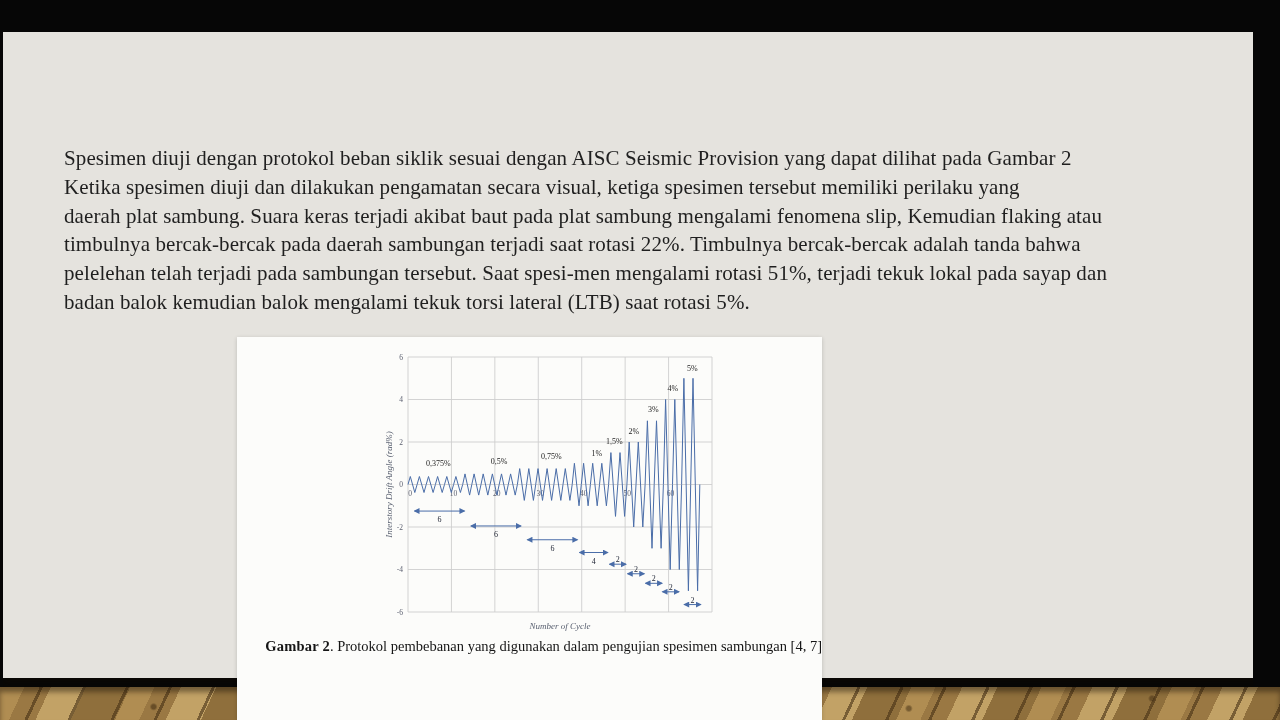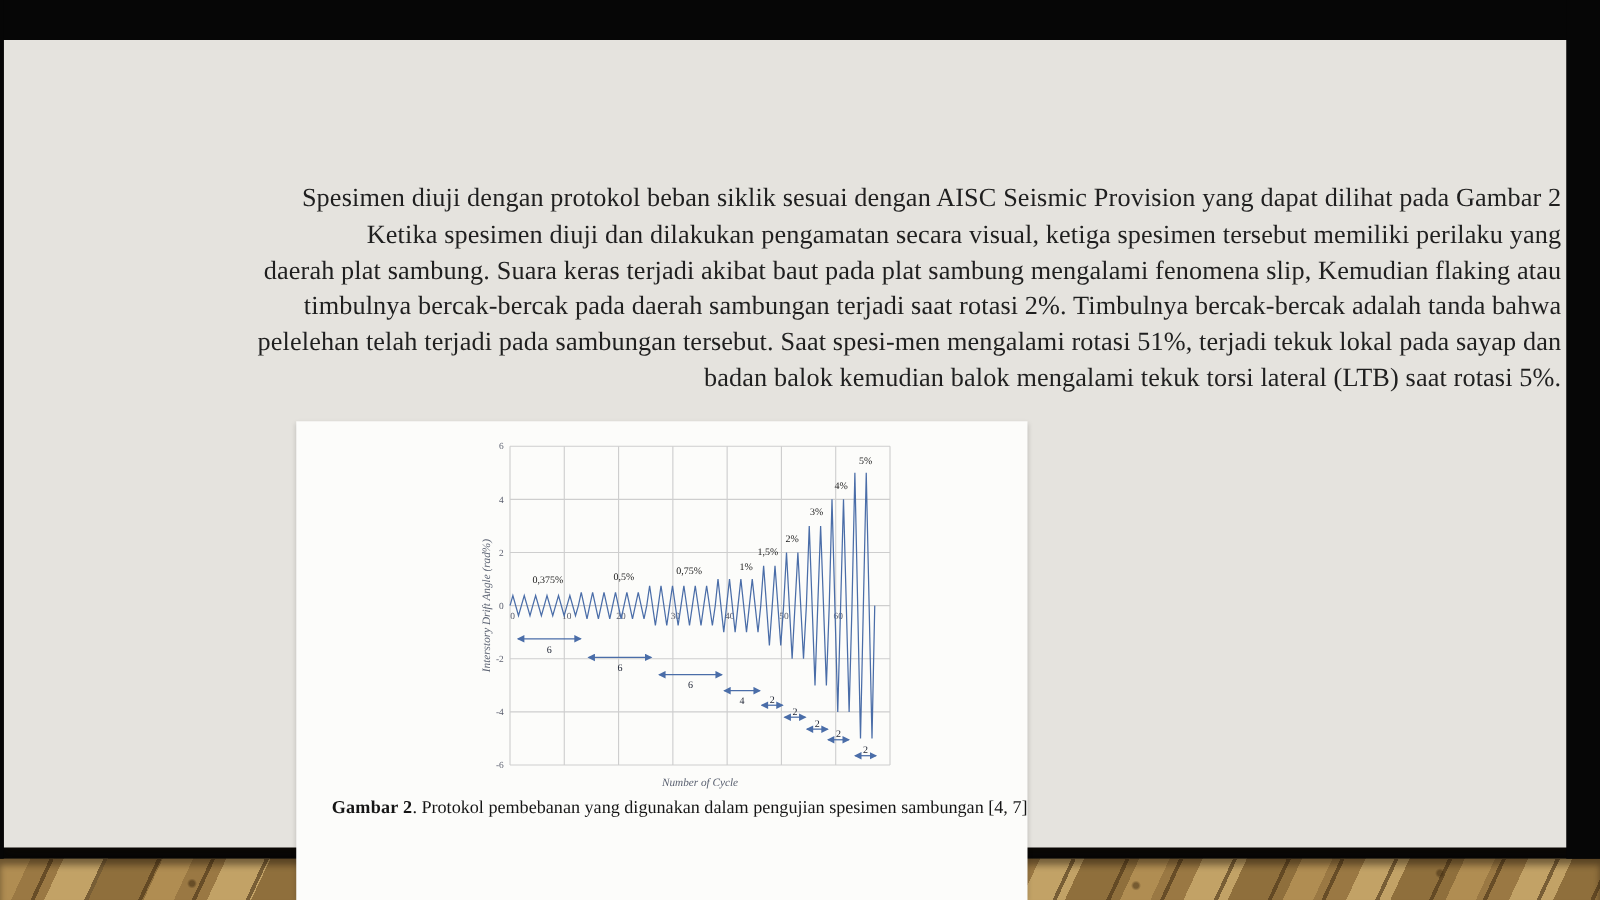--- a/index.html
+++ b/index.html
@@ -2,21 +2,21 @@
 <html><head>
 <meta charset="utf-8">
 <style>
   html,body{margin:0;padding:0;background:#000;}
   .screen{position:relative;width:1280px;height:720px;background:#060606;overflow:hidden;
           font-family:"Liberation Serif",serif;}
   .top-bar{position:absolute;left:0;top:0;width:1280px;height:32px;background:#060606;z-index:4;}
   .right-bar{position:absolute;left:1253px;top:0;width:27px;height:687px;background:#060606;z-index:4;}
   .left-bar{position:absolute;left:0;top:0;width:3px;height:687px;background:#060606;z-index:4;}
   .slide{position:absolute;left:3px;top:32px;width:1262px;height:646px;background:#e5e3de;z-index:1;
-         box-shadow:0 4px 9px rgba(15,10,4,.65);text-align:right;}
+         box-shadow:0 4px 9px rgba(15,10,4,.65);}
   .paragraph{position:absolute;left:61px;top:112px;width:1185px;color:#1f1f1f;
              font-size:21px;line-height:28.8px;letter-spacing:.1px;}
   .paragraph div{white-space:nowrap;}
   .wood{position:absolute;left:0;top:687px;width:1280px;height:33px;z-index:2;
     background:
       radial-gradient(circle at 12% 60%, rgba(62,42,16,.55) 0 2px, rgba(62,42,16,0) 4px),
       radial-gradient(circle at 38% 30%, rgba(62,42,16,.5) 0 2px, rgba(62,42,16,0) 4px),
       radial-gradient(circle at 71% 65%, rgba(62,42,16,.5) 0 2px, rgba(62,42,16,0) 4px),
       radial-gradient(circle at 90% 35%, rgba(62,42,16,.5) 0 2px, rgba(62,42,16,0) 4px),
       repeating-linear-gradient(115deg, rgba(70,48,20,0) 0 36px, rgba(70,48,20,.6) 36px 39px),
@@ -42,21 +42,21 @@
 <div class="screen">
   <div class="top-bar"></div>
   <div class="left-bar"></div>
   <div class="right-bar"></div>
 
   <div class="slide">
     <div class="paragraph">
       <div>Spesimen diuji dengan protokol beban siklik sesuai dengan AISC Seismic Provision yang dapat dilihat pada Gambar 2</div>
       <div>Ketika spesimen diuji dan dilakukan pengamatan secara visual, ketiga spesimen tersebut memiliki perilaku yang</div>
       <div>daerah plat sambung. Suara keras terjadi akibat baut pada plat sambung mengalami fenomena slip, Kemudian flaking atau</div>
-      <div>timbulnya bercak-bercak pada daerah sambungan terjadi saat rotasi 2%. Timbulnya bercak-bercak adalah tanda bahwa</div>
+      <div>timbulnya bercak-bercak pada daerah sambungan terjadi saat rotasi 22%. Timbulnya bercak-bercak adalah tanda bahwa</div>
       <div>pelelehan telah terjadi pada sambungan tersebut. Saat spesi-men mengalami rotasi 51%, terjadi tekuk lokal pada sayap dan</div>
       <div>badan balok kemudian balok mengalami tekuk torsi lateral (LTB) saat rotasi 5%.</div>
     </div>
   </div>
 
   <div class="wood"></div>
 
   <div class="figure-box">
     <svg width="585" height="300" viewBox="0 0 585 300">
       <defs>

